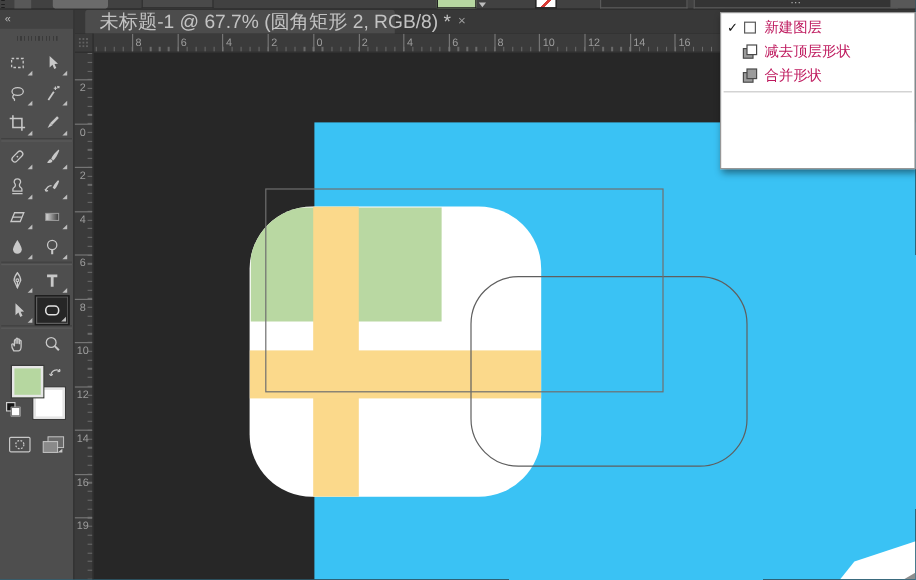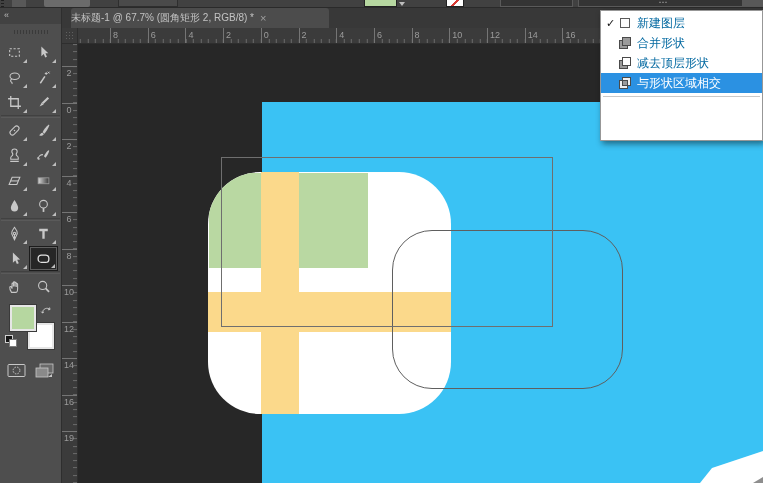--- a/index.html
+++ b/index.html
@@ -38,21 +38,21 @@
   .swap-icon { position:absolute; left:40px; top:-2px; width:14px; height:13px; }
   .mini-swatch { position:absolute; left:5px; top:30px; width:12px; height:12px; }
   .mini-swatch .b { position:absolute; left:0; top:0; width:8px; height:8px; background:#161616; border:1px solid #cfcfcf; }
   .mini-swatch .w { position:absolute; left:4px; top:4px; width:8px; height:8px; background:#fff; border:1px solid #7c7c7c; }
   .tb-bottom { display:flex; justify-content:space-between; padding:6px 7px 0 7px; }
   .tb-bottom svg { width:19px; height:15px; cursor:pointer; }
 
   
   .tabbar { position:absolute; left:62px; top:8px; width:701px; height:20px; background:#383838; z-index:3; }
   .tab { position:absolute; left:9px; top:0; width:258px; height:20px; background:#4c4c4c; border-radius:3px 3px 0 0; display:flex; align-items:center; }
-  .tab-title { padding-left:0; font-size:10px; color:#c3c3c3; white-space:nowrap; }
+  .tab-title { padding-left:12px; font-size:16px; color:#c3c3c3; white-space:nowrap; }
   .tab-close { margin-left:6px; color:#9f9f9f; font-size:11px; line-height:11px; cursor:pointer; }
 
   
   .corner-box { position:absolute; left:62px; top:28px; width:16px; height:16px; background:#3b3b3b; border-right:1px solid #2e2e2e; border-bottom:1px solid #2e2e2e; z-index:3; }
   .corner-box > div { position:absolute; inset:3px; background:radial-gradient(#606060 0.7px, transparent 0.9px); background-size:3px 3px; }
   .ruler-h { position:absolute; left:78px; top:28px; width:685px; height:16px; background:#3b3b3b; border-bottom:1px solid #2e2e2e; z-index:2; overflow:hidden; }
   .ruler-h .minor { position:absolute; left:0; right:0; bottom:0; height:4px; background:repeating-linear-gradient(to right,#6a6a6a 0 1px,transparent 1px 7.54px); background-position-x:1.8px; }
   .hlab { position:absolute; top:2px; font-size:9px; color:#9c9c9c; }
   .htick { position:absolute; bottom:0; width:1px; height:15px; background:#757575; }
   .ruler-v { position:absolute; left:62px; top:44px; width:16px; height:439px; background:#3b3b3b; border-right:1px solid #2e2e2e; z-index:2; overflow:hidden; }
@@ -69,21 +69,21 @@
   .bar-h { position:absolute; left:0; top:120px; width:243px; height:40px; }
   .path-round { position:absolute; left:314px; top:186px; width:231px; height:159px; border:1px solid #5f5f5f; border-radius:40px; }
   .path-rect { position:absolute; left:143px; top:113px; width:332px; height:170px; border:1px solid #6f6f6f; }
   .corner-shape { position:absolute; left:565px; top:359px; width:120px; height:80px; }
 
   
   .menu { position:absolute; left:600px; top:10px; width:163px; height:131px; background:#fff; border:1px solid #979797; box-shadow:2px 3px 6px rgba(0,0,0,.45); z-index:50; padding-top:2px; }
   .menu-item { display:flex; align-items:center; height:20px; padding-left:3px; cursor:pointer; }
   .menu-check { width:13px; font-size:11px; color:#111; text-align:center; }
   .menu-ic { width:14px; height:14px; margin-left:1px; }
-  .menu-label { margin-left:5px; font-size:12px; color:#0369a1; white-space:nowrap; }
+  .menu-label { margin-left:5px; font-size:12px; color:#be185d; white-space:nowrap; }
   .menu-item.hl { color:#fff; }
   .menu-item.hl .menu-label { color:#fff; }
   .menu-sep { border-top:1px solid #c9c9c9; margin:3px 2px; }
 </style>
 </head>
 <body>
 
 <svg width="0" height="0" style="position:absolute">
   <defs>
     <linearGradient id="g1" x1="0" y1="0" x2="1" y2="0">
@@ -474,32 +474,25 @@
     <div class="menu-item">
       <span class="menu-check">✓</span>
       <svg class="menu-ic">
         <use href="#m-new-layer" xlink:href="#m-new-layer"></use>
       </svg>
       <span class="menu-label">新建图层</span>
     </div>
     <div class="menu-item">
       <span class="menu-check"></span>
       <svg class="menu-ic">
-        <use href="#m-combine-shapes" xlink:href="#m-combine-shapes"></use>
-      </svg>
-      <span class="menu-label">合并形状</span>
+        <use href="#m-subtract-front-shape" xlink:href="#m-subtract-front-shape"></use>
+      </svg>
+      <span class="menu-label">减去顶层形状</span>
     </div>
     <div class="menu-item">
       <span class="menu-check"></span>
       <svg class="menu-ic">
-        <use href="#m-subtract-front-shape" xlink:href="#m-subtract-front-shape"></use>
-      </svg>
-      <span class="menu-label">减去顶层形状</span>
-    </div>
-    <div class="menu-item hl" style="background: rgb(43, 145, 226);">
-      <span class="menu-check"></span>
-      <svg class="menu-ic">
-        <use href="#m-intersect-shape-areas" xlink:href="#m-intersect-shape-areas"></use>
-      </svg>
-      <span class="menu-label">与形状区域相交</span>
+        <use href="#m-combine-shapes" xlink:href="#m-combine-shapes"></use>
+      </svg>
+      <span class="menu-label">合并形状</span>
     </div>
     <div class="menu-sep"></div>
   </div>
 
 </body></html>

